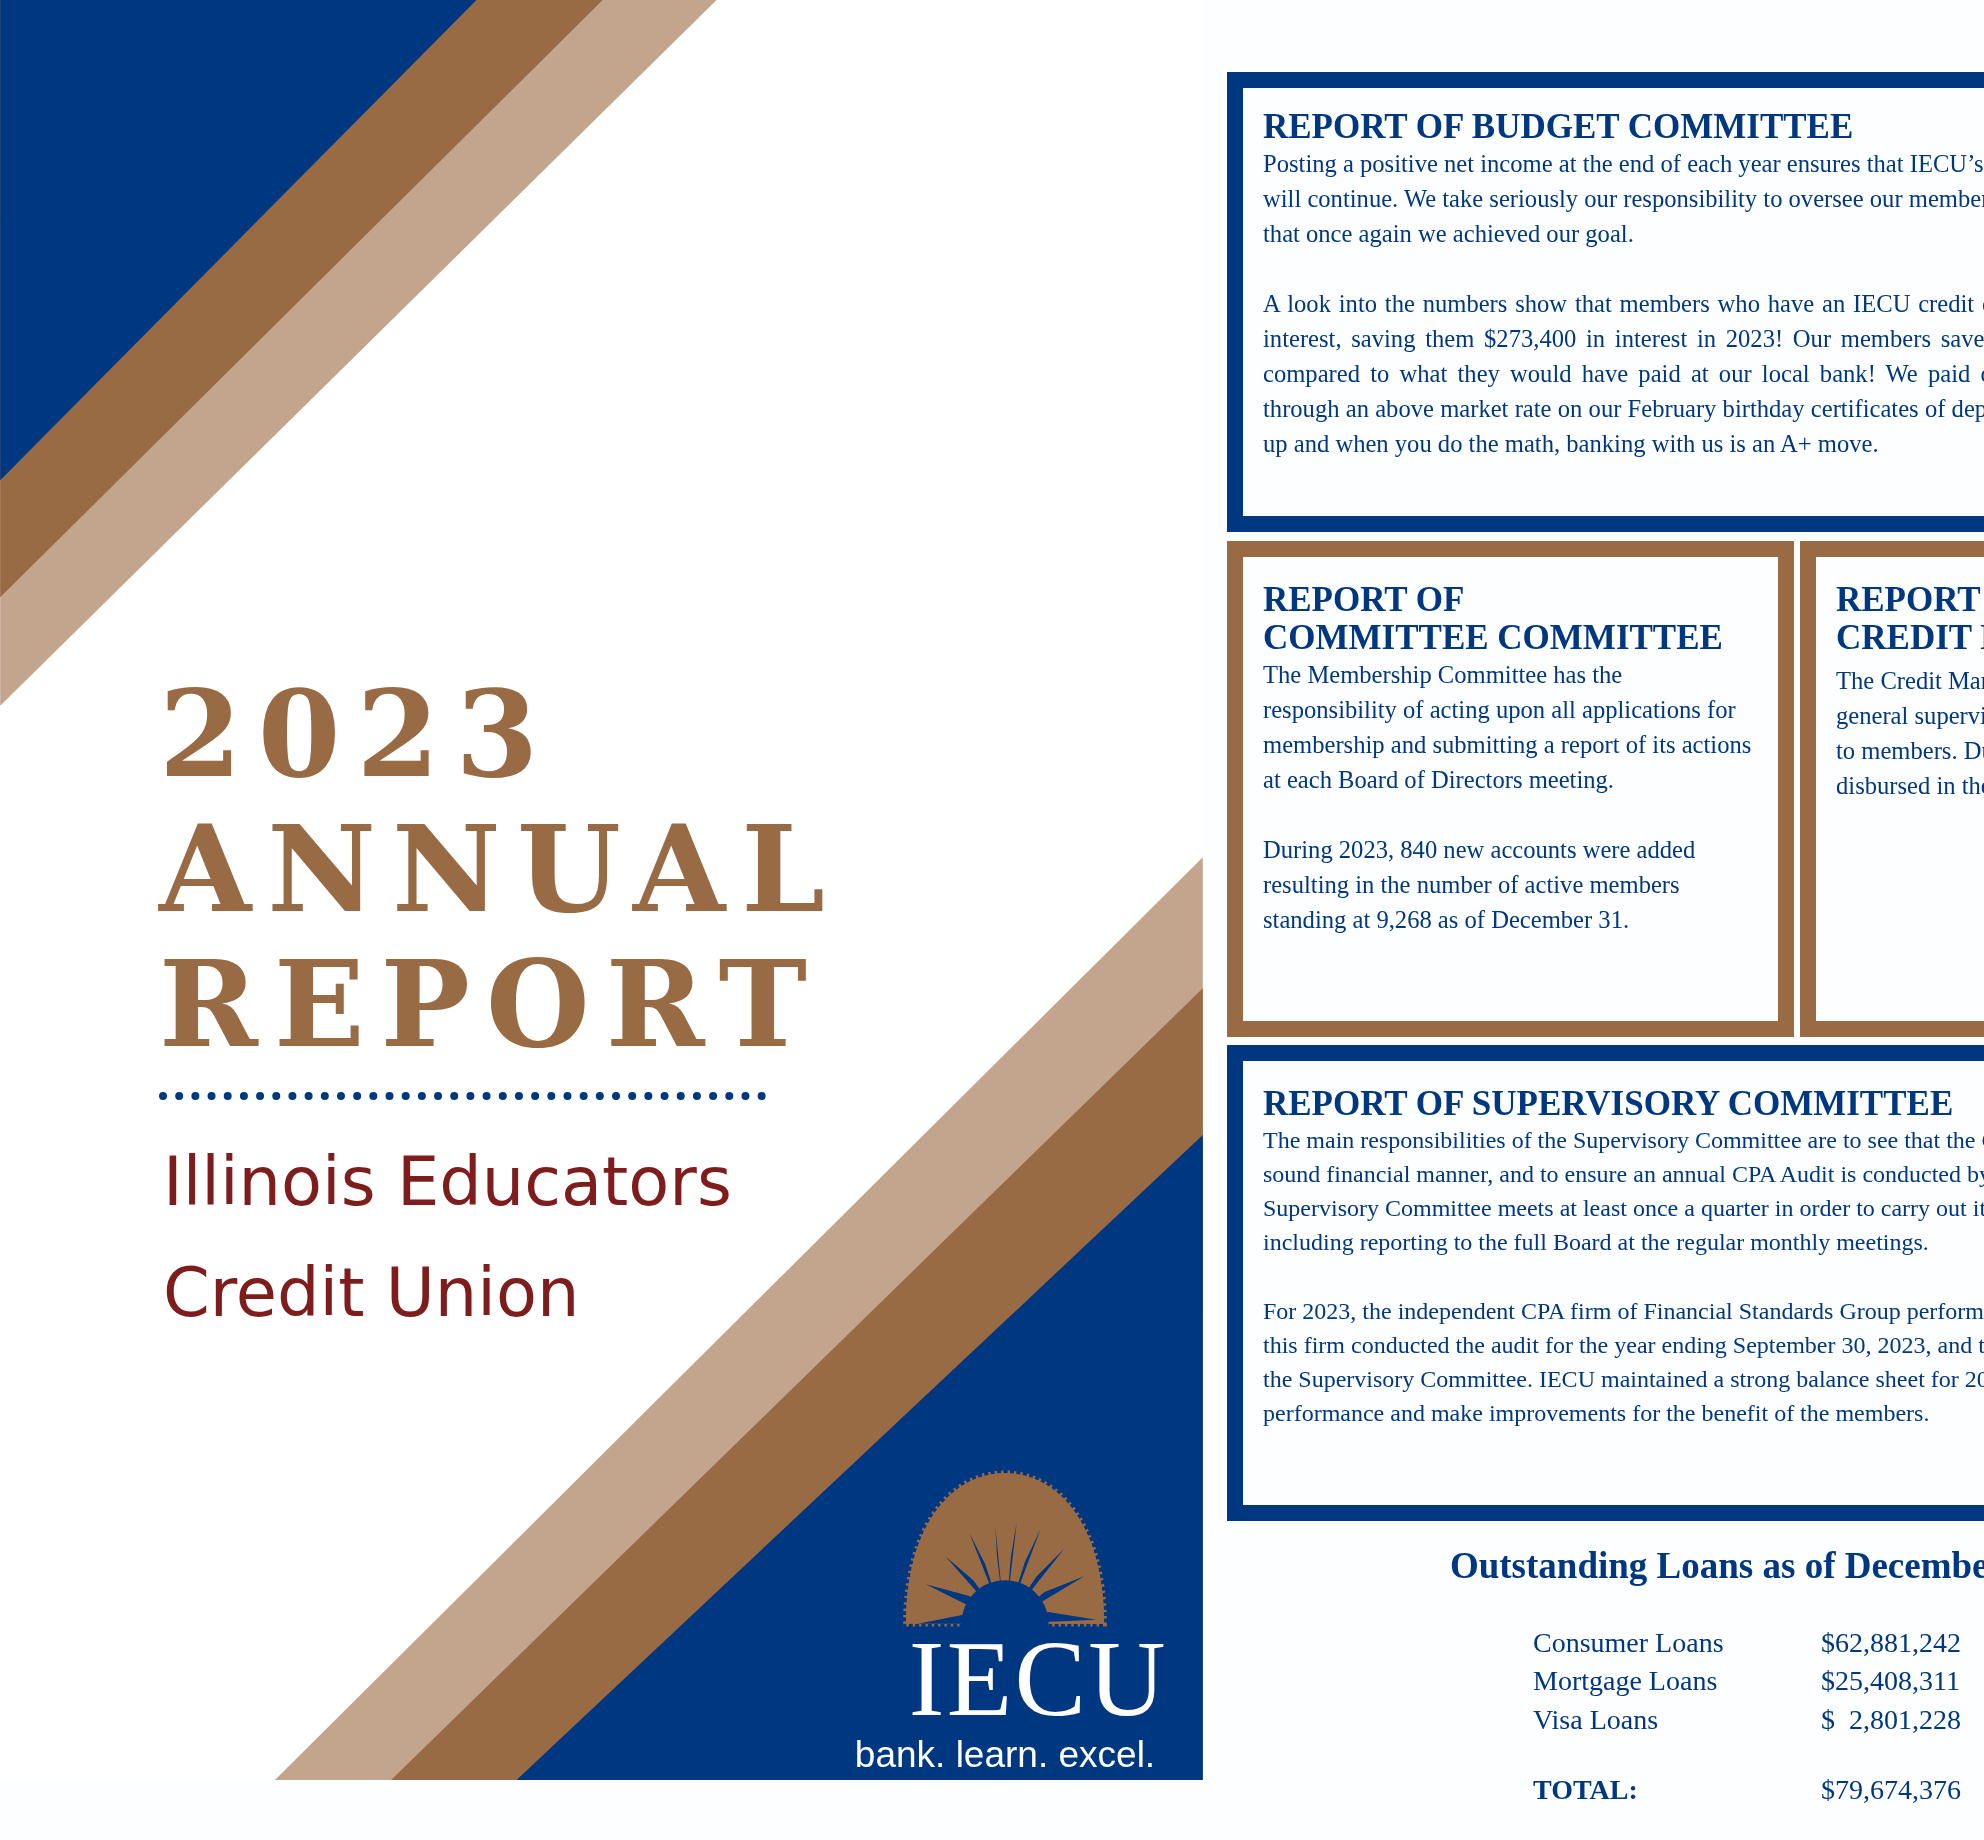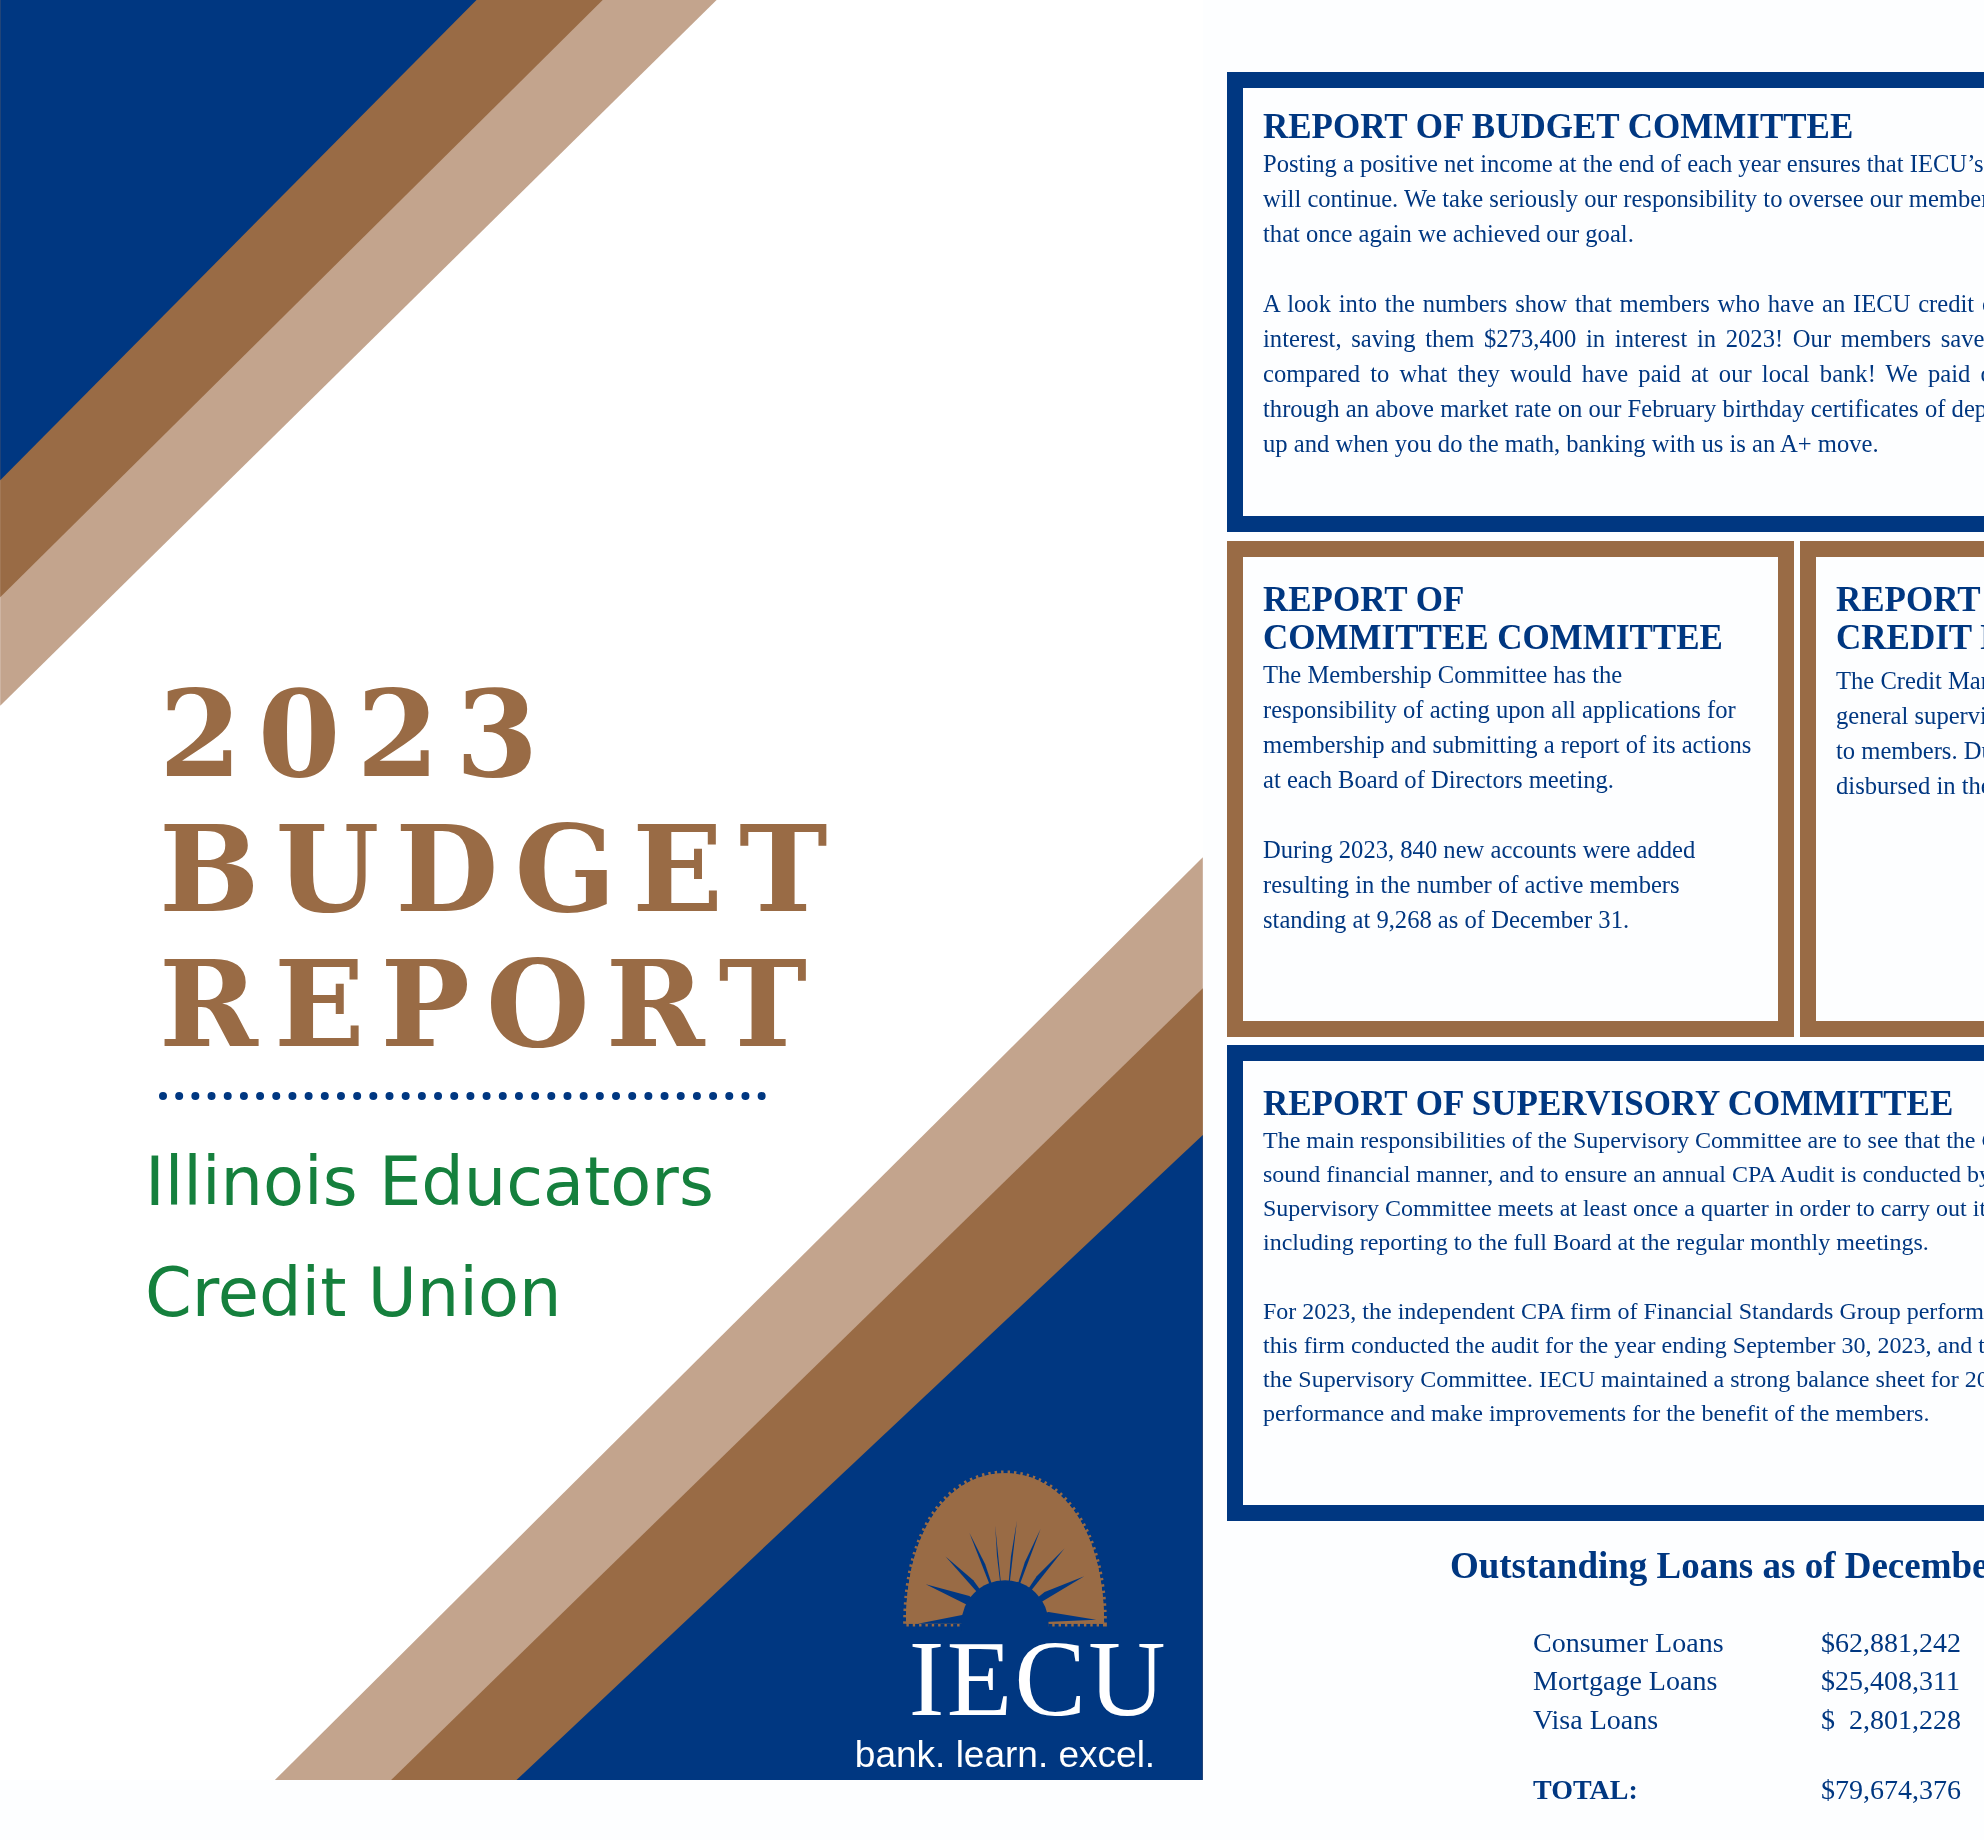--- a/index.html
+++ b/index.html
@@ -2,21 +2,21 @@
 <html style="font-size:6.4px"><head>
 <meta charset="utf-8">
 <style>
   html, body { margin:0; padding:0; }
   body { width:2382px; height:1840px; position:relative; overflow:hidden; background:#FDFEFF; font-family:"Liberation Serif", "DejaVu Serif", serif; }
   .cover { position:absolute; left:0; top:0; width:1203px; height:1780px; background:#FFFFFF; overflow:hidden; }
   .cover svg.stripes { position:absolute; left:0; top:0; }
   .title-block { position:absolute; left:159px; top:667px; }
   .title-line { display:block; color:#996B45; font-family:"DejaVu Serif", serif; font-weight:bold; font-size:119px; letter-spacing:16px; line-height:135px; }
   .dotted-rule { position:absolute; left:159px; top:1092px; width:607px; height:0; border-top:8.7px dotted #003781; }
-  .org-name { position:absolute; left:145px; top:1127px; color:#15803d; font-family:"DejaVu Sans", sans-serif; font-size:67px; line-height:111px; }
+  .org-name { position:absolute; left:163px; top:1127px; color:#7f1d1d; font-family:"DejaVu Sans", sans-serif; font-size:67px; line-height:111px; }
   .logo { position:absolute; left:842px; top:1465px; width:326px; height:310px; }
   .logo svg { position:absolute; left:56px; top:0; }
   .logo-wordmark { position:absolute; left:0; width:326px; top:159px; text-align:right; color:#FFFFFF; font-family:"Liberation Serif", serif; font-size:107px; line-height:111px; letter-spacing:2.4px; }
   .logo-tagline { position:absolute; left:0; width:326px; top:270px; text-align:center; color:#FFFFFF; font-family:Liberation Sans, sans-serif; font-size:37px; line-height:40px; }
 
   .box { position:absolute; box-sizing:border-box; background:#FDFEFF; }
   .box.blue { border:16px solid #003781; }
   .box.brown { border:16px solid #996B45; }
   .box h2 { margin:0; color:#003781; font-family:"Liberation Serif", serif; font-weight:bold; font-size:35px; line-height:38px; }
   .box p { margin:0; color:#003781; font-family:"Liberation Serif", serif; font-size:24.6px; line-height:35px; }
@@ -47,21 +47,21 @@
     <polygon points="0,0 1518,0 0,1505" fill="#996B45"></polygon>
     <polygon points="0,0 1200,0 0,1210" fill="#003781"></polygon>
 
     <polygon points="3030,2160 3030,4636 540,4636" fill="#C3A48D"></polygon>
     <polygon points="3030,2490 3030,4636 830,4636" fill="#996B45"></polygon>
     <polygon points="3030,2860 3030,4636 1140,4636" fill="#003781"></polygon>
   </svg>
 
   <div class="title-block">
     <span class="title-line">2023</span>
-    <span class="title-line">BUDGET</span>
+    <span class="title-line">ANNUAL</span>
     <span class="title-line">REPORT</span>
   </div>
 
   <div class="dotted-rule"></div>
 
   <div class="org-name">
     <div>Illinois Educators</div>
     <div>Credit Union</div>
   </div>
 

